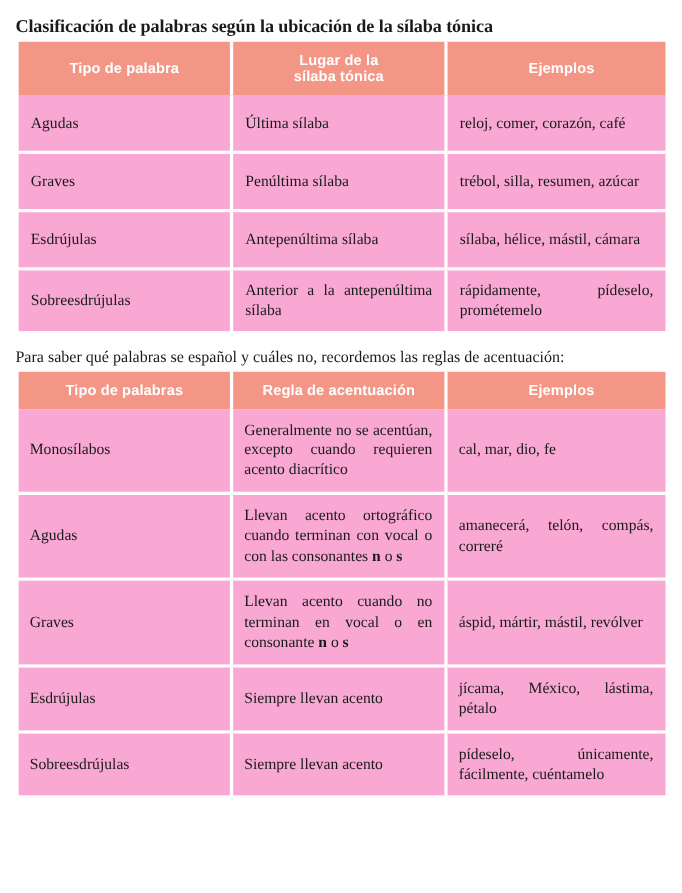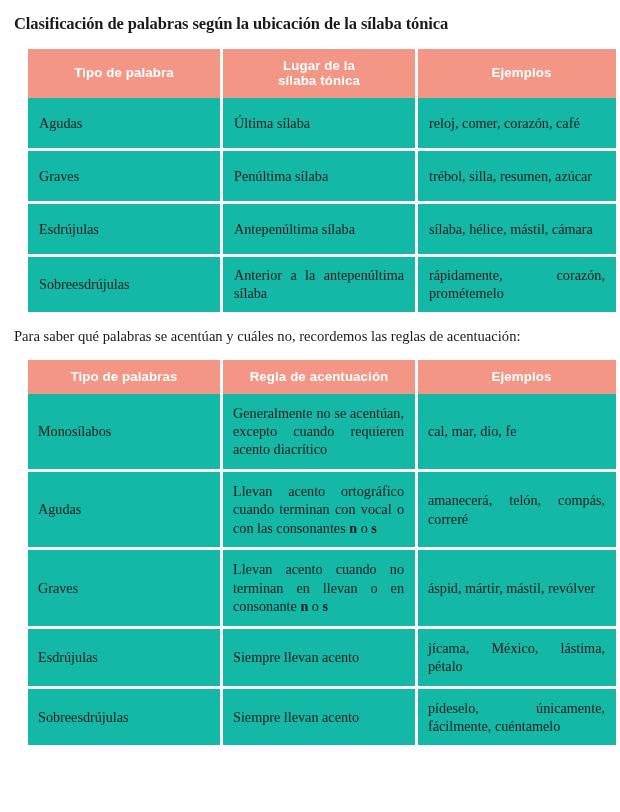--- a/index.html
+++ b/index.html
@@ -48,41 +48,41 @@
     text-align: left;
     white-space: nowrap;
   }
 
   
   table.grid {
     border-collapse: separate;
     border-spacing: 0;
     width: 588px;
     table-layout: fixed;
-    margin: 14px;
+    margin: 3px;
   }
   table.grid + .lead { margin-top: 15px; }
 
   table.grid thead th {
     background: #f49685;
     color: #ffffff;
     font-family: "Liberation Sans", "DejaVu Sans", sans-serif;
     font-weight: bold;
     font-size: 13.3px;
     line-height: 1.18;
     text-align: center;
     vertical-align: middle;
     padding: 9px 6px;
     border-right: 3px solid #ffffff;
     letter-spacing: 0.1px;
   }
   table.grid thead th:last-child { border-right: none; padding-left: 15px; }
 
   table.grid tbody td {
-    background: #14b8a6;
+    background: #f9a8d4;
     font-size: 14.2px;
     line-height: 1.3;
     vertical-align: middle;
     padding: 9px 11px;
     border-right: 3px solid #ffffff;
     border-bottom: 3px solid #ffffff;
   }
   table.grid tbody td:last-child { border-right: none; }
   table.grid tbody tr:last-child td { border-bottom: none; }
 
@@ -144,26 +144,26 @@
         <td class="col-ex italic">trébol, silla, resumen, azúcar</td>
       </tr>
       <tr>
         <td class="col-type">Esdrújulas</td>
         <td class="col-rule">Antepenúltima sílaba</td>
         <td class="col-ex italic">sílaba, hélice, mástil, cámara</td>
       </tr>
       <tr>
         <td class="col-type">Sobreesdrújulas</td>
         <td class="col-rule">Anterior a la antepenúltima sílaba</td>
-        <td class="col-ex">rápidamente, corazón, prométemelo</td>
+        <td class="col-ex">rápidamente, pídeselo, prométemelo</td>
       </tr>
     </tbody>
   </table>
 
-  <p class="lead">Para saber qué palabras se acentúan y cuáles no, recordemos las reglas de acentuación:</p>
+  <p class="lead">Para saber qué palabras se español y cuáles no, recordemos las reglas de acentuación:</p>
 
   <table class="grid" id="table-2">
     <colgroup>
         <col class="c1">
         <col class="c2">
         <col class="c3">
       </colgroup>
     <thead>
       <tr>
         <th>Tipo de palabras</th>
@@ -180,21 +180,21 @@
       <tr>
         <td class="col-type">Agudas</td>
         <td class="col-rule">
           <span>Llevan acento ortográfico cuando terminan con vocal o con las consonantes </span><span class="bold">n</span><span> o </span><span class="bold">s</span>
         </td>
         <td class="col-ex italic">amanecerá, telón, compás, correré</td>
       </tr>
       <tr>
         <td class="col-type">Graves</td>
         <td class="col-rule">
-          <span>Llevan acento cuando no terminan en llevan o en consonante </span><span class="bold">n</span><span> o </span><span class="bold">s</span>
+          <span>Llevan acento cuando no terminan en vocal o en consonante </span><span class="bold">n</span><span> o </span><span class="bold">s</span>
         </td>
         <td class="col-ex italic">áspid, mártir, mástil, revólver</td>
       </tr>
       <tr>
         <td class="col-type">Esdrújulas</td>
         <td class="col-rule">Siempre llevan acento</td>
         <td class="col-ex italic">jícama, México, lástima, pétalo</td>
       </tr>
       <tr>
         <td class="col-type">Sobreesdrújulas</td>

